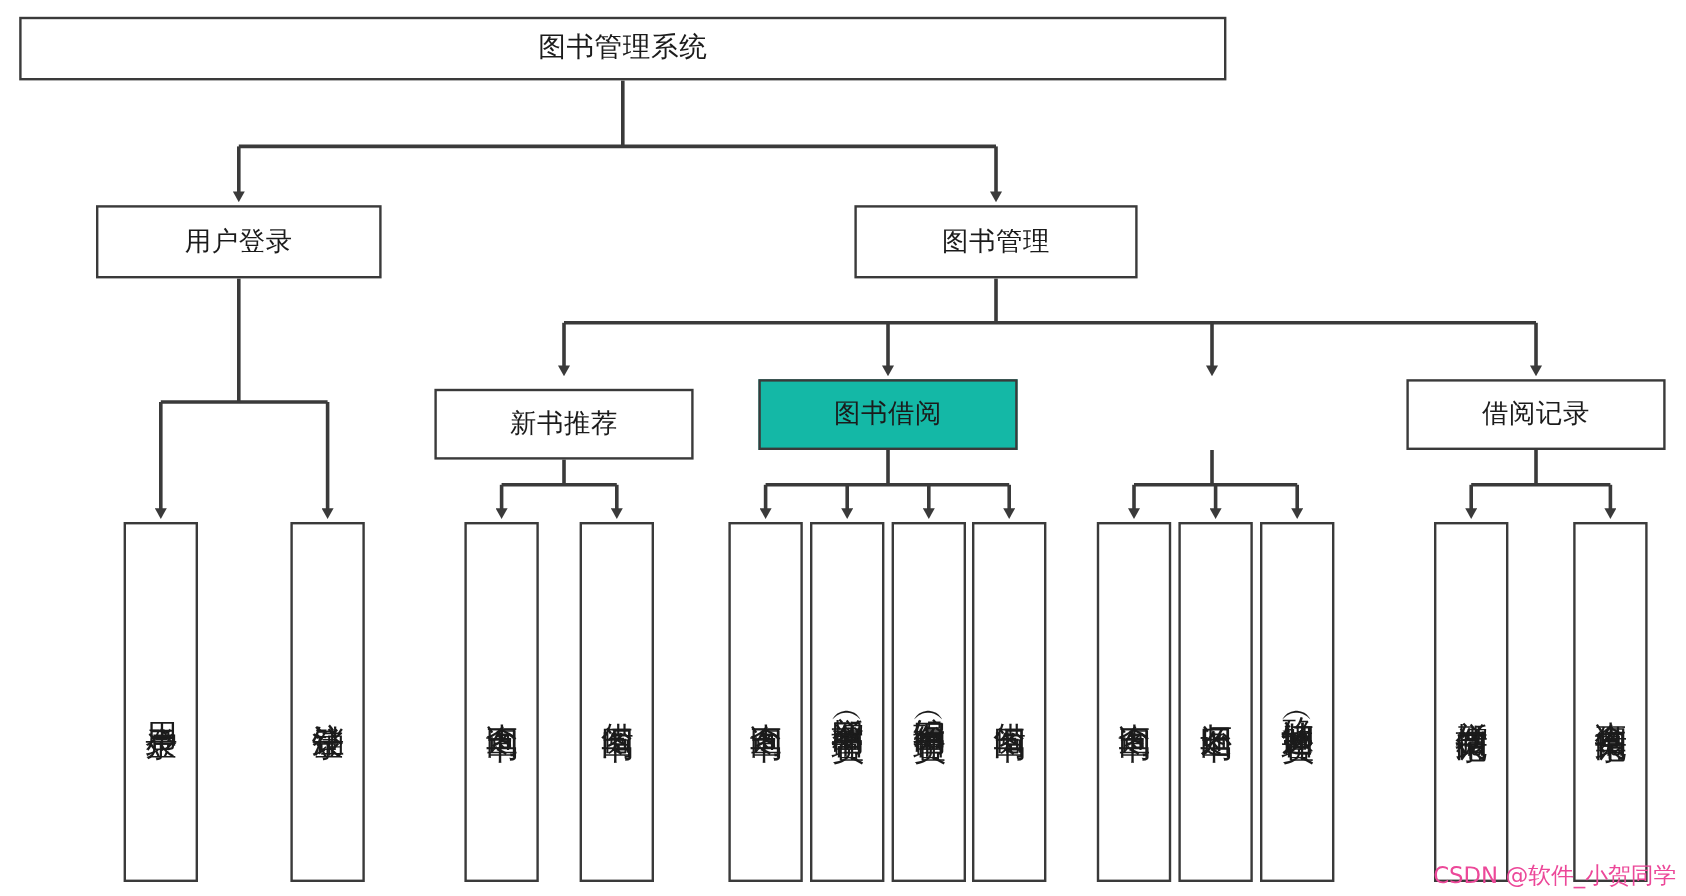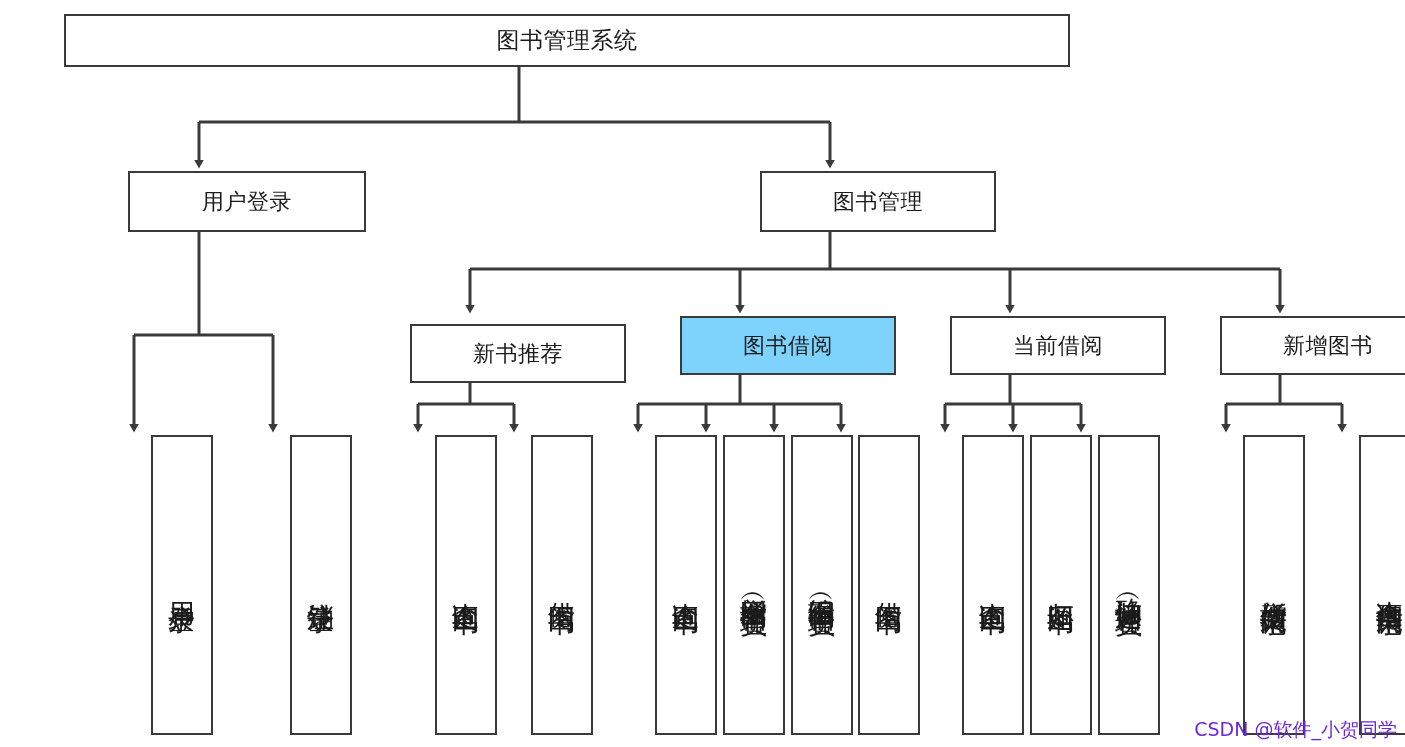--- a/index.html
+++ b/index.html
@@ -29,21 +29,20 @@
   .node {
     position: absolute;
     box-sizing: border-box;
     background: #ffffff;
     border: 2px solid #a21caf;
     display: flex;
     align-items: center;
     justify-content: center;
     color: #1b1b1b;
     z-index: 2;
-    margin-left: 48px;
   }
   .node .label {
     display: block;
     text-align: center;
     line-height: 1.18;
     letter-spacing: 0.5px;
   }
   
   .node.horiz .label {
     writing-mode: horizontal-tb;
@@ -139,28 +138,25 @@
   <div class="node horiz" style="left: 80px; top: 171px; width: 238px; height: 61px; border-color: rgb(58, 58, 58); background: rgb(255, 255, 255); color: rgb(27, 27, 27);">
     <span class="label">用户登录</span>
   </div>
   <div class="node horiz" style="left: 712px; top: 171px; width: 236px; height: 61px; border-color: rgb(58, 58, 58); background: rgb(255, 255, 255); color: rgb(27, 27, 27); align-items: center;">
     <span class="label">图书管理</span>
   </div>
 
   <div class="node horiz" style="left: 362px; top: 324px; width: 216px; height: 59px; border-color: rgb(58, 58, 58); background: rgb(255, 255, 255); color: rgb(27, 27, 27);">
     <span class="label">新书推荐</span>
   </div>
-  <div class="node horiz" style="left: 632px; top: 316px; width: 216px; height: 59px; border-color: rgb(58, 58, 58); background: #7dd3fc; color: rgb(27, 27, 27);">
+  <div class="node horiz" style="left: 632px; top: 316px; width: 216px; height: 59px; border-color: rgb(58, 58, 58); background: #14b8a6; color: rgb(27, 27, 27);">
     <span class="label">图书借阅</span>
   </div>
-  <div class="node horiz" style="left: 902px; top: 316px; width: 216px; height: 59px; border-color: rgb(58, 58, 58); background: rgb(255, 255, 255); color: rgb(27, 27, 27);">
-    <span class="label">当前借阅</span>
-  </div>
   <div class="node horiz" style="left: 1172px; top: 316px; width: 216px; height: 59px; border-color: rgb(58, 58, 58); background: rgb(255, 255, 255); color: rgb(27, 27, 27);">
-    <span class="label">新增图书</span>
+    <span class="label">借阅记录</span>
   </div>
 
   <div class="node vert" style="left: 103px; top: 435px; width: 62px; height: 300px; border-color: rgb(58, 58, 58); background: rgb(255, 255, 255); color: rgb(27, 27, 27);">
     <span class="label">用户登录</span>
   </div>
   <div class="node vert" style="left: 242px; top: 435px; width: 62px; height: 300px; border-color: rgb(58, 58, 58); background: rgb(255, 255, 255); color: rgb(27, 27, 27);">
     <span class="label">注销登录</span>
   </div>
   <div class="node vert" style="left: 387px; top: 435px; width: 62px; height: 300px; border-color: rgb(58, 58, 58); background: rgb(255, 255, 255); color: rgb(27, 27, 27);">
     <span class="label">查询图书</span>
@@ -189,14 +185,14 @@
   <div class="node vert" style="left: 1050px; top: 435px; width: 62px; height: 300px; border-color: rgb(58, 58, 58); background: rgb(255, 255, 255); color: rgb(27, 27, 27);">
     <span class="label">确认归还（管理员）</span>
   </div>
   <div class="node vert" style="left: 1195px; top: 435px; width: 62px; height: 300px; border-color: rgb(58, 58, 58); background: rgb(255, 255, 255); color: rgb(27, 27, 27);">
     <span class="label">新增借阅记录</span>
   </div>
   <div class="node vert" style="left: 1311px; top: 435px; width: 62px; height: 300px; border-color: rgb(58, 58, 58); background: rgb(255, 255, 255); color: rgb(27, 27, 27);">
     <span class="label">查询借阅记录</span>
   </div>
 
-  <div id="watermark" style="color: #6d28d9;">CSDN @软件_小贺同学</div>
+  <div id="watermark" style="color: #ec4899;">CSDN @软件_小贺同学</div>
 </div>
 
 </body></html>

